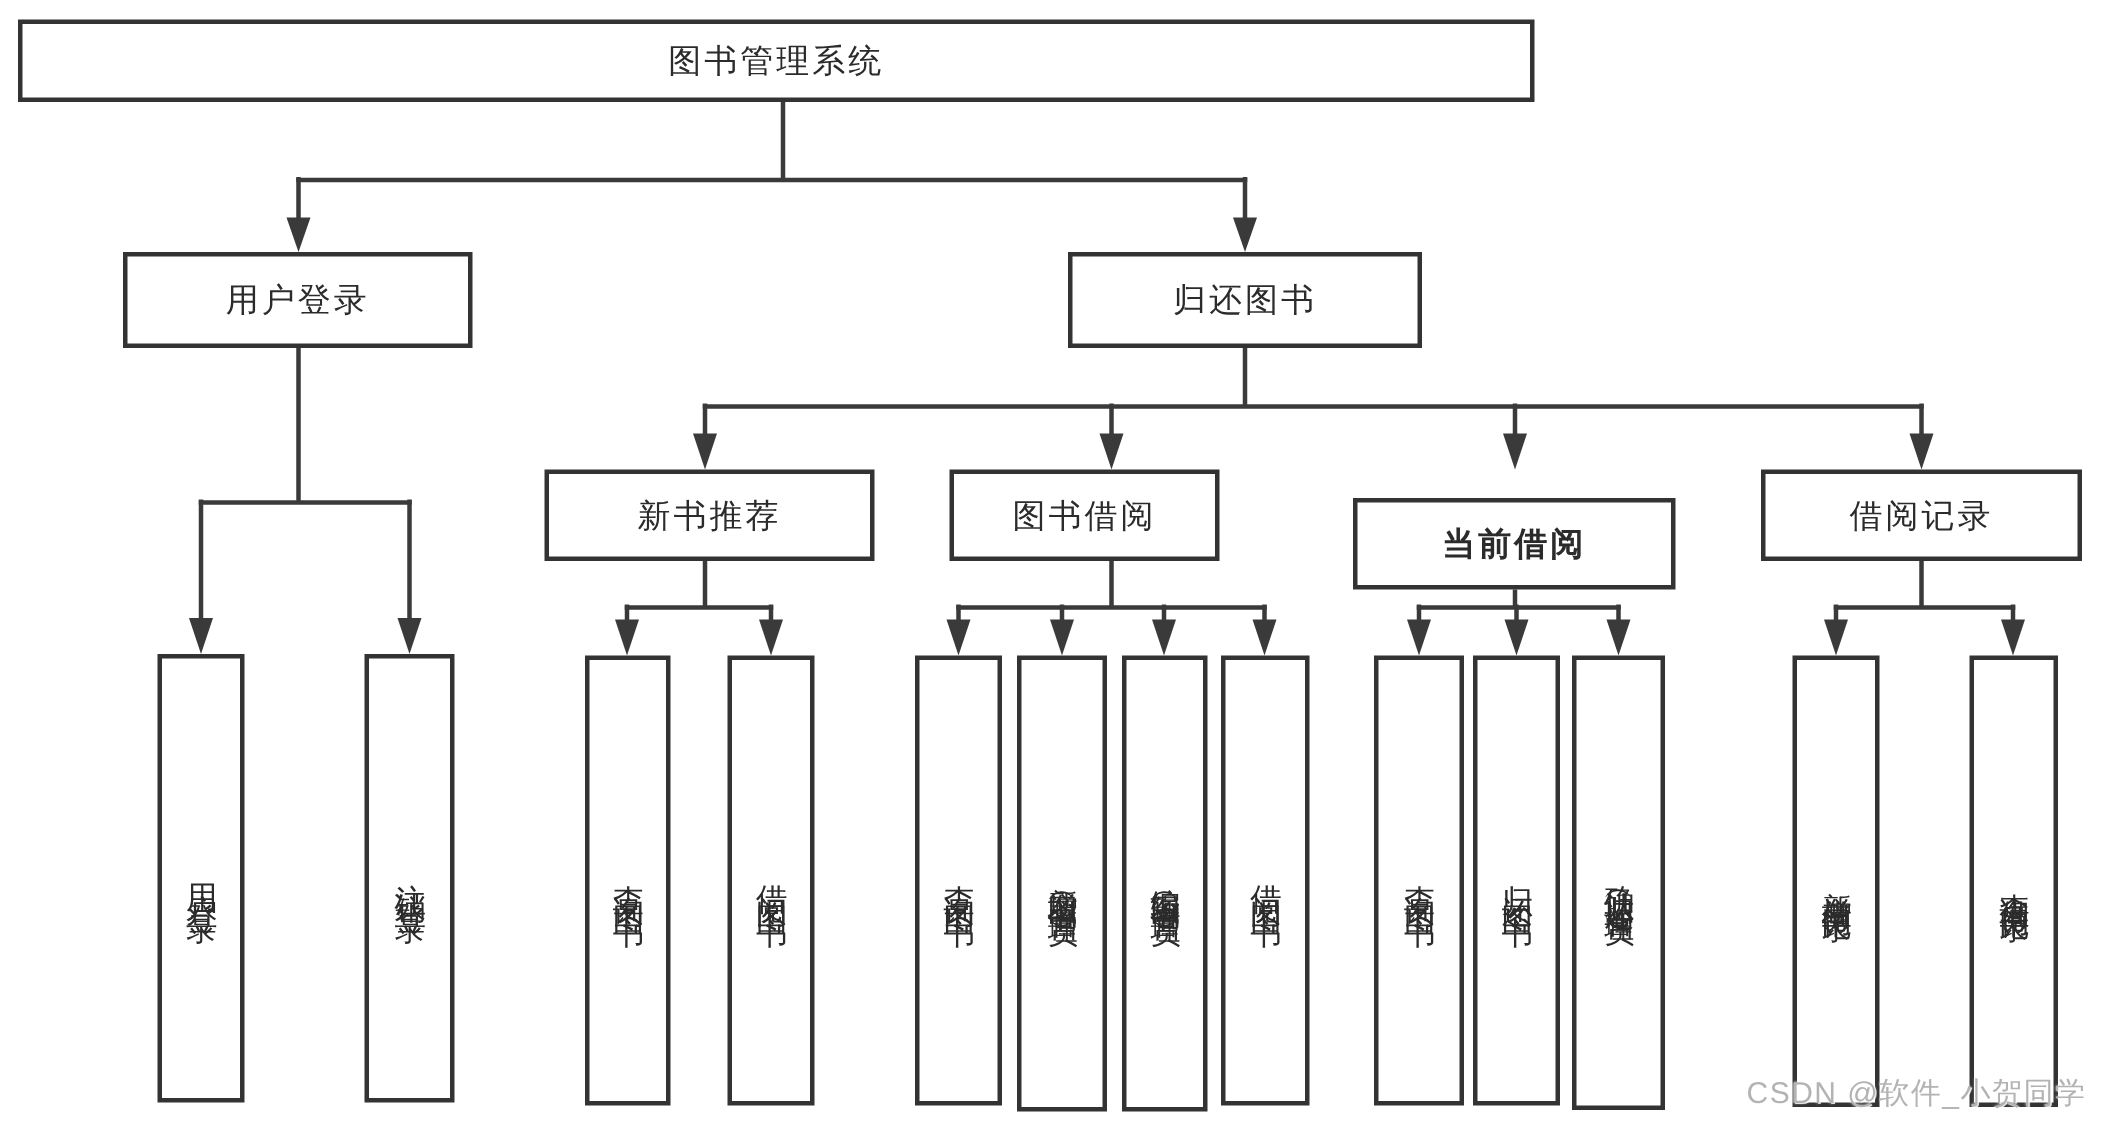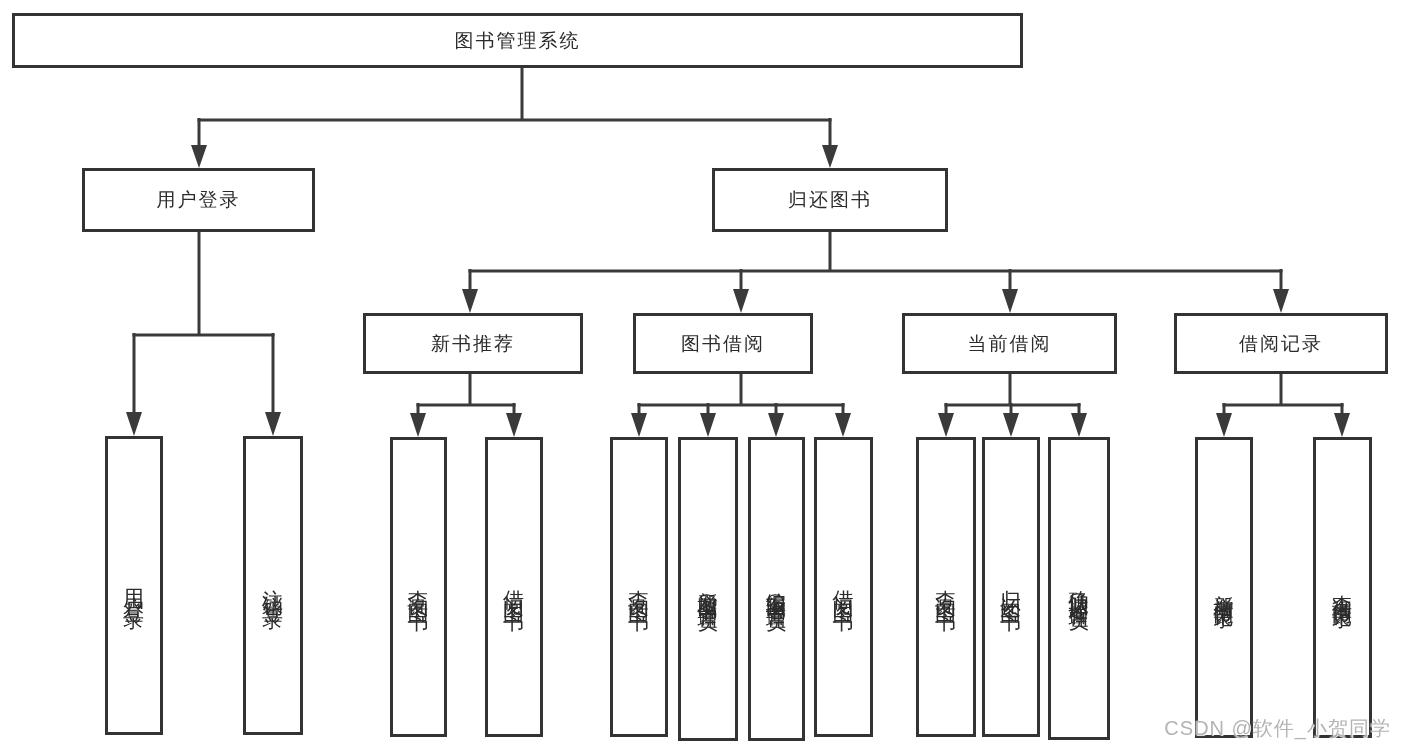--- a/index.html
+++ b/index.html
@@ -27,41 +27,41 @@
     box-sizing: border-box;
     background: #ffffff;
     border: 3px solid #333333;
     color: #2b2b2b;
     display: flex;
     align-items: center;
     justify-content: center;
     z-index: 2;
   }
   .node.h {
-    font-size: 19px;
+    font-size: 22px;
     letter-spacing: 2px;
     white-space: nowrap;
   }
   .node.v {
     writing-mode: vertical-rl;
     font-size: 21px;
     letter-spacing: 7px;
     line-height: 1;
   }
   .node.v.long {
     font-size: 20px;
     letter-spacing: 3px;
   }
   
   #n-root          { left: 12px;   top: 13px;  width: 1011px; height: 55px; }
   #n-user-login    { left: 82px;   top: 168px; width: 233px;  height: 64px; }
   #n-book-mgmt     { left: 712px;  top: 168px; width: 236px;  height: 64px; }
   #n-new-book      { left: 363px;  top: 313px; width: 220px;  height: 61px; }
   #n-book-borrow   { left: 633px;  top: 313px; width: 180px;  height: 61px; }
-  #n-cur-borrow    { left: 902px;  top: 313px; width: 215px;  height: 61px; }
+  #n-cur-borrow    { left: 902px;  top: 332px; width: 215px;  height: 61px; font-weight: bold; }
   #n-borrow-rec    { left: 1174px; top: 313px; width: 214px;  height: 61px; }
 
   #lf-ul-0 { left: 105px;  top: 436px; width: 58px; height: 299px; }
   #lf-ul-1 { left: 243px;  top: 436px; width: 60px; height: 299px; }
   #lf-nb-0 { left: 390px;  top: 437px; width: 57px; height: 300px; }
   #lf-nb-1 { left: 485px;  top: 437px; width: 58px; height: 300px; }
   #lf-bb-0 { left: 610px;  top: 437px; width: 58px; height: 300px; }
   #lf-bb-1 { left: 678px;  top: 437px; width: 60px; height: 304px; }
   #lf-bb-2 { left: 748px;  top: 437px; width: 57px; height: 304px; }
   #lf-bb-3 { left: 814px;  top: 437px; width: 59px; height: 300px; }

